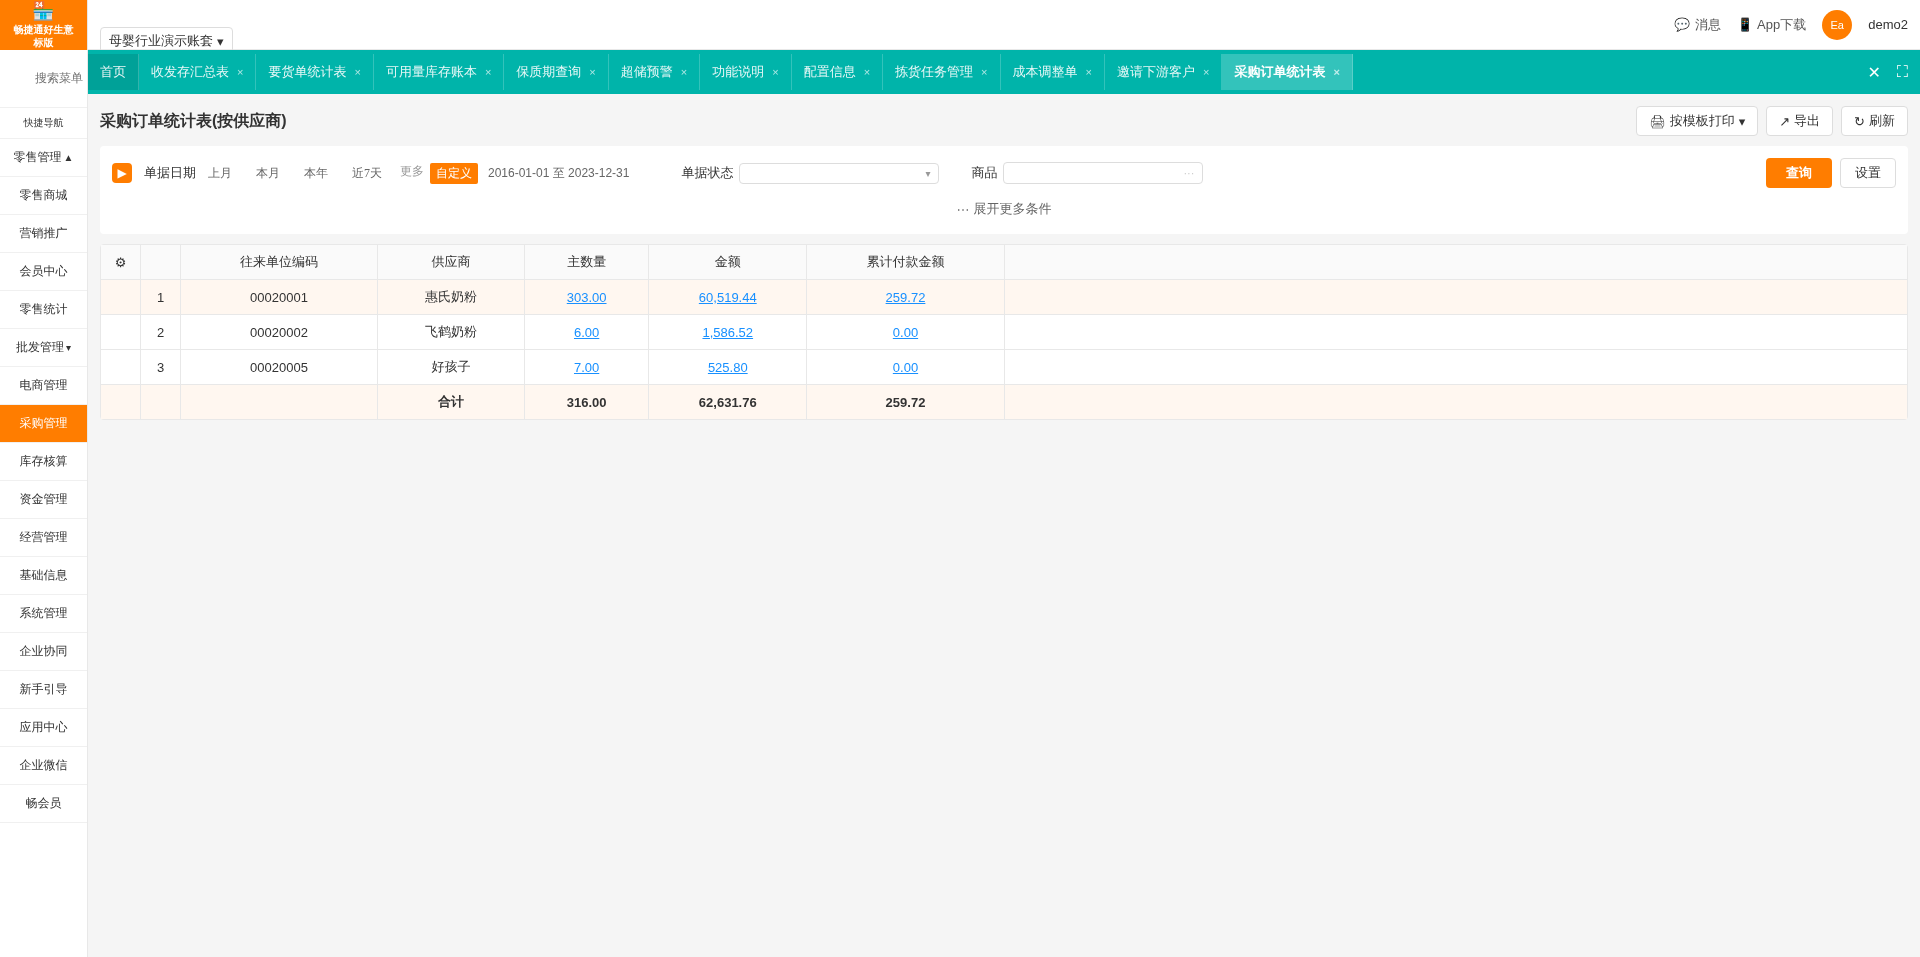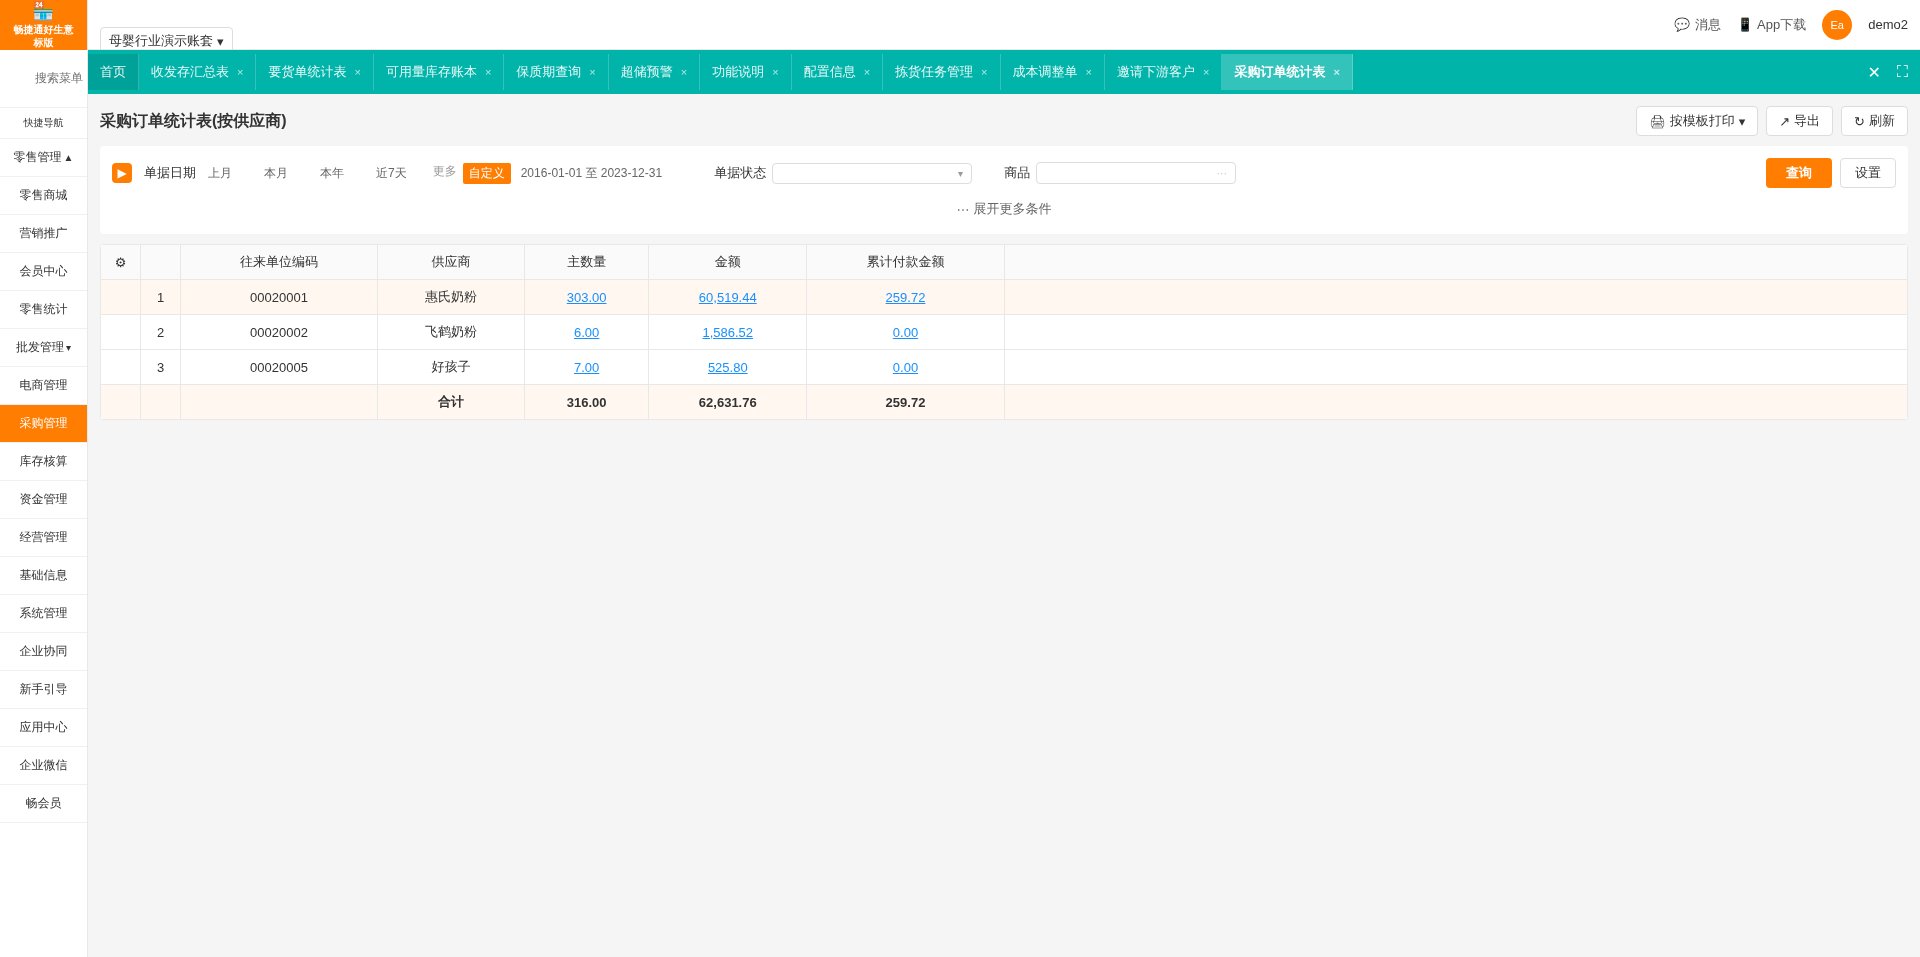--- a/index.html
+++ b/index.html
@@ -238,21 +238,22 @@
       align-items: center;
       gap: 6px;
     }
     .filter-label {
       color: #333;
       font-size: 13px;
       white-space: nowrap;
     }
     .filter-date-shortcuts {
       display: flex;
-      gap: 20px;
+      gap: 12px;
+      font-family: Liberation Serif, serif;
     }
     .filter-date-shortcut {
       padding: 2px 6px;
       font-size: 12px;
       color: #666;
       cursor: pointer;
       border-radius: 2px;
     }
     .filter-date-more {
       font-size: 12px;

